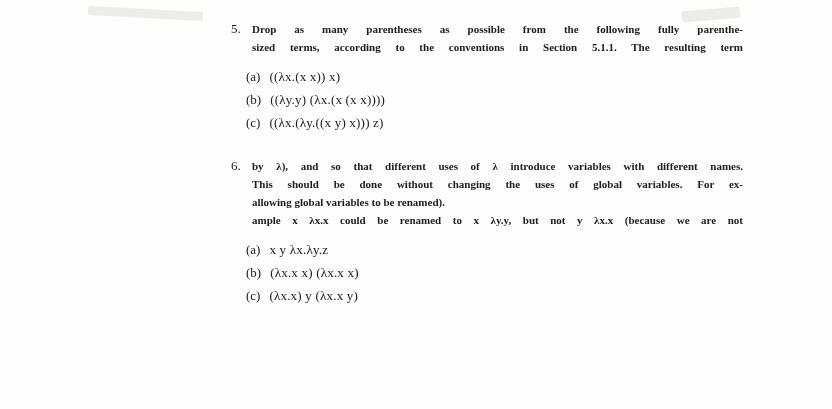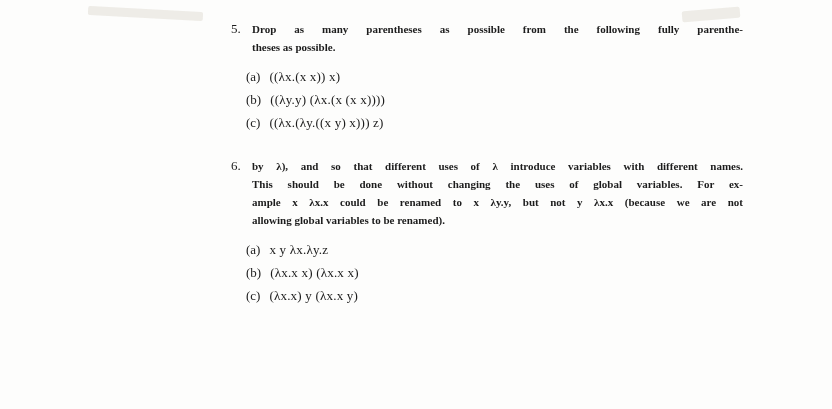--- a/index.html
+++ b/index.html
@@ -99,21 +99,21 @@
 <div class="page">
   <div class="edge tl"></div>
   <div class="edge tr"></div>
 
   <div class="content">
 
     <div class="problem">
       <div class="p-num">5.</div>
       <div class="p-body">
         <div class="jline">Drop as many parentheses as possible from the following fully parenthe-</div>
-        <div class="jline last">theses as possible.</div>
+        <div class="jline">sized terms, according to the conventions in Section 5.1.1. The resulting term</div>
 
         <div class="items">
           <div class="item">
             <span class="ilabel">(a)</span>
             <span class="iterm">((λx.(x x)) x)</span>
           </div>
           <div class="item">
             <span class="ilabel">(b)</span>
             <span class="iterm">((λy.y) (λx.(x (x x))))</span>
           </div>
@@ -123,22 +123,22 @@
           </div>
         </div>
       </div>
     </div>
 
     <div class="problem">
       <div class="p-num">6.</div>
       <div class="p-body">
         <div class="jline">by λ), and so that different uses of λ introduce variables with different names.</div>
         <div class="jline">This should be done without changing the uses of global variables. For ex-</div>
+        <div class="jline last">allowing global variables to be renamed).</div>
         <div class="jline">ample x λx.x could be renamed to x λy.y, but not y λx.x (because we are not</div>
-        <div class="jline last">allowing global variables to be renamed).</div>
 
         <div class="items">
           <div class="item">
             <span class="ilabel">(a)</span>
             <span class="iterm">x y λx.λy.z</span>
           </div>
           <div class="item">
             <span class="ilabel">(b)</span>
             <span class="iterm">(λx.x x) (λx.x x)</span>
           </div>

